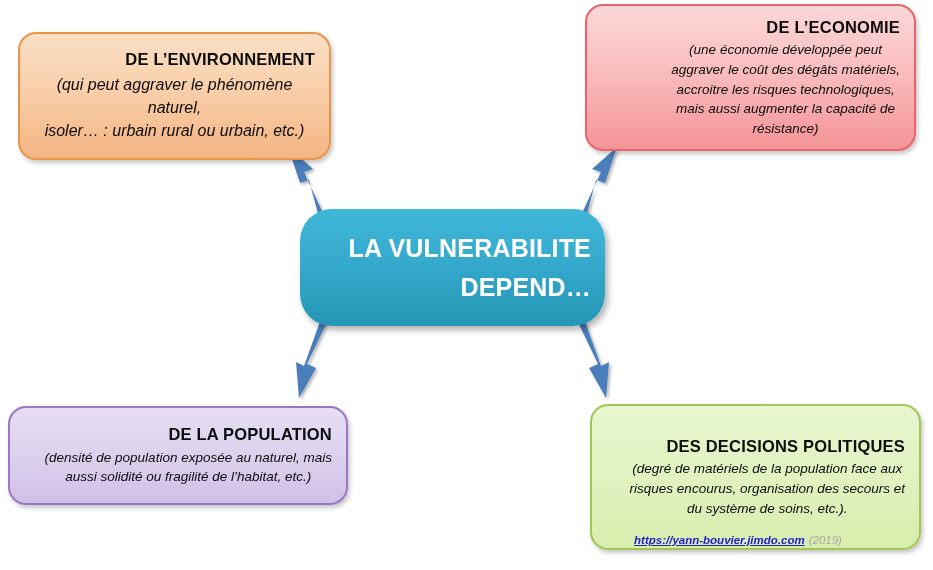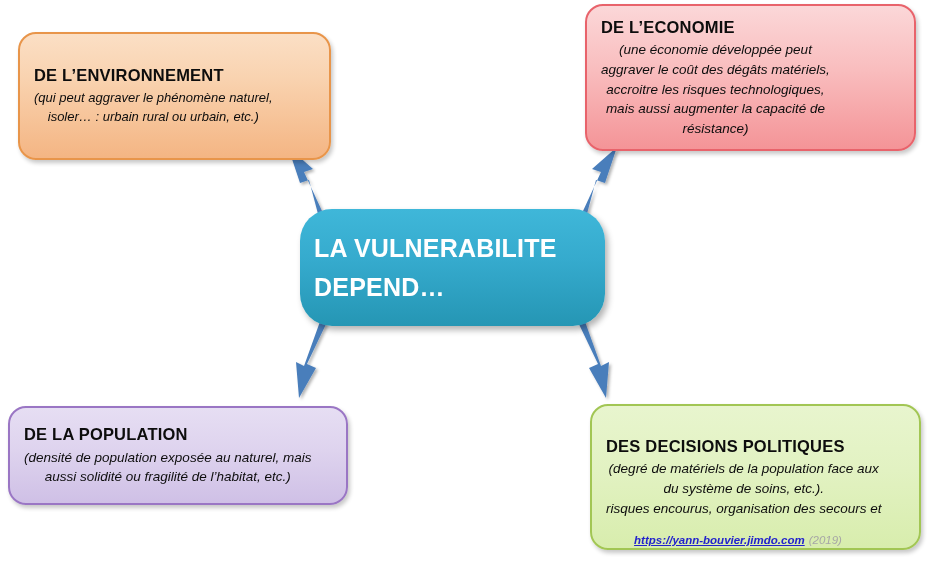--- a/index.html
+++ b/index.html
@@ -31,21 +31,21 @@
     height: 570px;
     pointer-events: none;
   }
 
   .node {
     position: absolute;
     box-sizing: border-box;
     border-radius: 18px;
     display: flex;
     flex-direction: column;
-    align-items: flex-start;
+    align-items: flex-end;
     justify-content: center;
     text-align: center;
     padding: 6px 14px;
     box-shadow: 2px 3px 4px rgba(0,0,0,0.22);
   }
 
   .node-title {
     font-weight: bold;
     color: #0d0d0d;
     letter-spacing: 0.2px;
@@ -62,21 +62,21 @@
   
   #node-environnement {
     left: 18px;
     top: 32px;
     width: 313px;
     height: 128px;
     border: 2px solid #E8954A;
     background: linear-gradient(to bottom, #FBDFC5 0%, #F9D3B0 35%, #F4B583 100%);
   }
   #node-environnement .node-title { font-size: 16.5px; }
-  #node-environnement .node-body { font-size: 13px; }
+  #node-environnement .node-body { font-size: 16px; }
 
   
   #node-economie {
     left: 585px;
     top: 4px;
     width: 331px;
     height: 147px;
     border: 2px solid #E8636B;
     background: linear-gradient(to bottom, #FBD7D8 0%, #F9BDBE 45%, #F49497 100%);
   }
@@ -211,22 +211,22 @@
     <div class="node-body">
       <div>(densité de population exposée au naturel, mais</div>
       <div>aussi solidité ou fragilité de l’habitat, etc.)</div>
     </div>
   </div>
 
   <div class="node" id="node-decisions">
     <div class="node-title">DES DECISIONS POLITIQUES</div>
     <div class="node-body">
       <div>(degré de matériels de la population face aux</div>
+      <div>risques encourus, organisation  des secours et</div>
       <div>du système de soins, etc.).</div>
-      <div>risques encourus, organisation  des secours et</div>
     </div>
   </div>
 
   <div id="footer-credit">
     <span class="inner">
       <a id="footer-link" href="#">https://yann-bouvier.jimdo.com</a><span id="footer-year">(2019)</span>
     </span>
   </div>
 
 </div>

